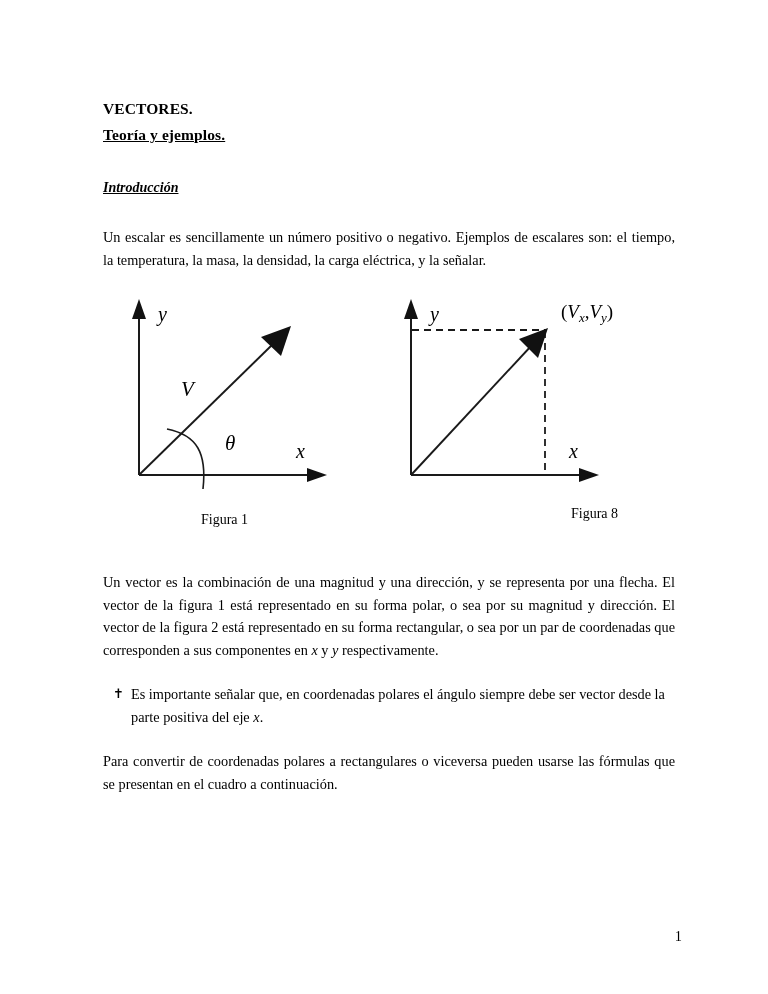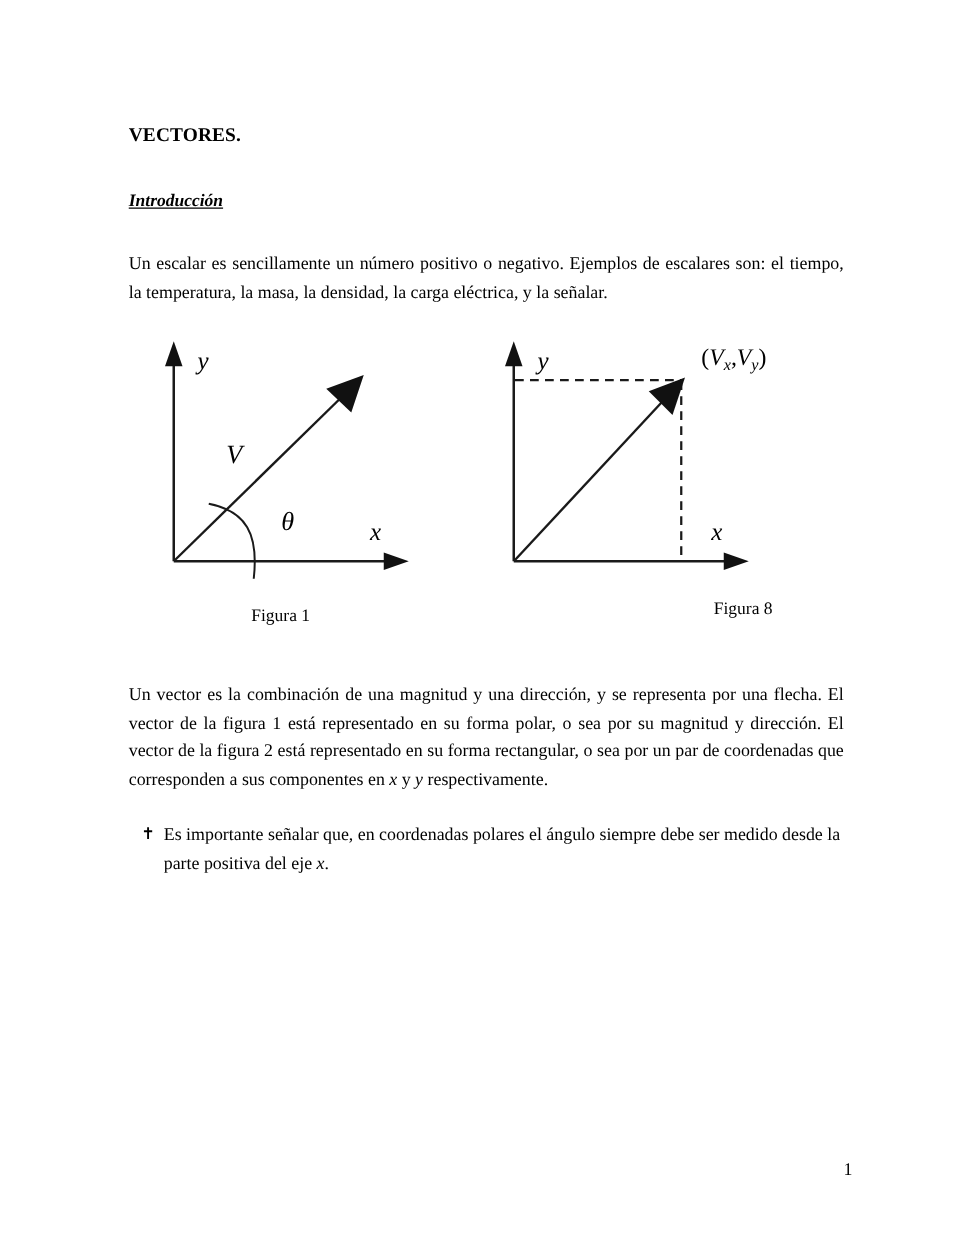--- a/index.html
+++ b/index.html
@@ -129,20 +129,21 @@
     line-height: 18px;
   }
 </style>
 </head>
 <body>
 
 <div class="page">
   <div class="content">
 
     <h1 class="doc-title">VECTORES.</h1>
+    <h2 class="doc-subtitle">Teoría y ejemplos.</h2>
 
     <div class="spacer-30"></div>
 
     <h3 class="section-heading">Introducción</h3>
 
     <div class="spacer-28"></div>
 
     <p class="body-text">Un escalar es sencillamente un número positivo o negativo.  Ejemplos de escalares son: el tiempo, la temperatura, la masa, la densidad, la carga eléctrica, y la señalar.</p>
 
     <div class="spacer-22"></div>
@@ -200,22 +201,23 @@
     </div>
 
     <div class="spacer-30"></div>
 
     <p class="body-text"><span>Un vector es la combinación de una magnitud y una dirección, y se representa por una flecha.  El vector de la figura 1 está representado en su forma polar, o sea por su magnitud y dirección.  El vector de la figura 2 está representado en su forma rectangular, o sea por un par de coordenadas que corresponden a sus componentes en </span><span class="it">x</span><span> y </span><span class="it">y</span><span> respectivamente.</span></p>
 
     <div class="spacer-22"></div>
 
     <div class="bullet-row">
       <div class="bullet-glyph">✝</div>
-      <div class="bullet-text"><span>Es importante señalar que, en coordenadas polares el ángulo siempre debe ser medido desde la parte positiva del eje </span><span class="it">x</span><span>.</span></div>
+      <div class="bullet-text"><span>Es importante señalar que, en coordenadas polares el ángulo siempre debe ser vector desde la parte positiva del eje </span><span class="it">x</span><span>.</span></div>
     </div>
 
     <div class="spacer-22"></div>
 
+    <p class="body-text">Para convertir de coordenadas polares a rectangulares o viceversa pueden usarse las fórmulas que se presentan en el cuadro a continuación.</p>
 
   </div>
 
   <div class="page-number">1</div>
 </div>
 
 </body></html>

